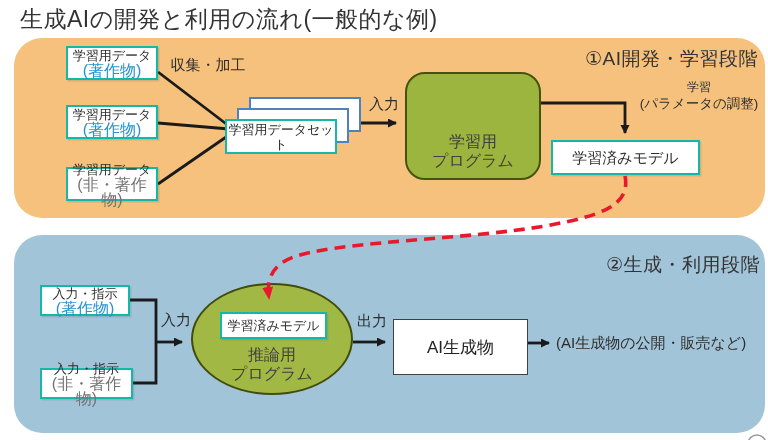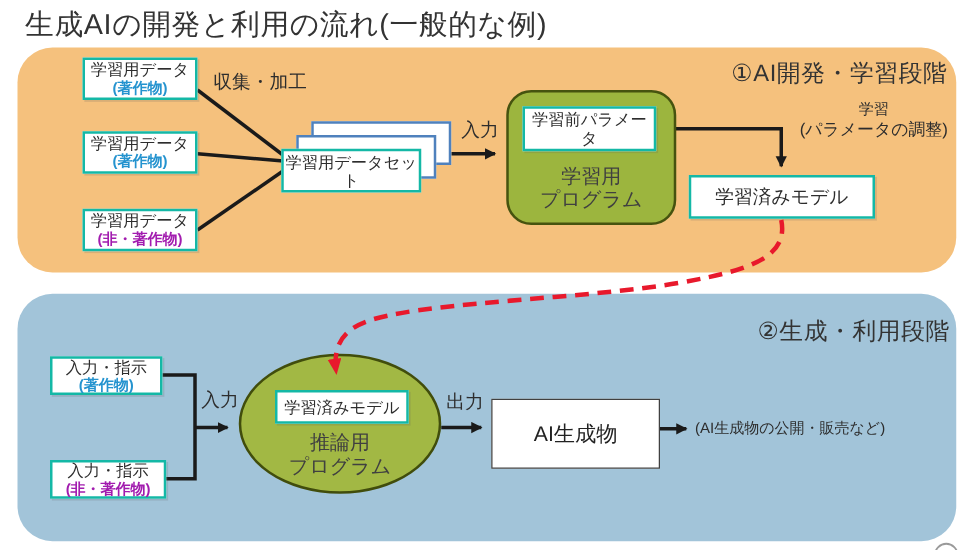--- a/index.html
+++ b/index.html
@@ -17,23 +17,23 @@
   svg.layer{position:absolute;left:0;top:0;pointer-events:none;}
   #connector-layer{z-index:2;}
   #red-layer{z-index:6;}
   .wbox{
     position:absolute;z-index:4;background:#ffffff;border:2px solid #14b8a6;
     display:flex;flex-direction:column;align-items:center;justify-content:center;
     box-sizing:border-box;line-height:15px;text-align:center;
     box-shadow:1.5px 1.5px 0 rgba(90,90,90,0.18);
   }
   .wbox .l1{font-size:13px;color:#2d2d2d;}
-  .wbox .l2{font-size:12px;font-weight:bold;}
+  .wbox .l2{font-size:16px;}
   .t-copyright{color:#2493cf;}
-  .t-noncopyright{color:#a21caf;}
+  .t-noncopyright{color:#737373;}
   .sheet{position:absolute;background:#ffffff;border:2px solid #4f81bd;box-sizing:border-box;}
   #program-box{
     position:absolute;z-index:3;left:405px;top:72px;width:136px;height:108px;
     background:#9cb53e;border:2.5px solid #46530f;border-radius:20px;box-sizing:border-box;
   }
   #inference-ellipse{
     position:absolute;z-index:3;left:191px;top:283px;width:162px;height:112px;
     background:#a2b844;border:2px solid #414d0c;border-radius:50%;box-sizing:border-box;
   }
   .green-caption{position:absolute;z-index:4;text-align:center;font-size:16px;line-height:19px;color:#404040;}
@@ -46,21 +46,21 @@
   #param-box{left:418px;top:85px;width:107px;height:36px;}
   #param-box .l1{font-size:13px;}
   #model-box2{left:220px;top:312px;width:107px;height:27px;border-width:2px;}
   #model-box2 .l1{font-size:13px;}
   #dataset-front .l1{font-size:13px;}
   #product-box{
     position:absolute;z-index:4;left:393px;top:319px;width:135px;height:56px;
     background:#ffffff;border:1.5px solid #404040;box-sizing:border-box;
     display:flex;align-items:center;justify-content:center;font-size:17px;color:#222;
   }
-  #usage-note{position:absolute;z-index:4;left:556px;top:334px;font-size:12px;color:#2d2d2d;}
+  #usage-note{position:absolute;z-index:4;left:556px;top:334px;font-size:15px;color:#2d2d2d;}
   #header1{left:540px;top:46px;width:218px;}
   #header2{left:558px;top:252px;width:202px;}
 </style>
 </head>
 <body>
 
 <div id="stage">
 
   <div class="abs" id="title">生成AIの開発と利用の流れ(一般的な例)</div>
 
@@ -107,23 +107,20 @@
 
   <div class="sheet" style="left:249px;top:97px;width:112px;height:35px;z-index:3;"></div>
   <div class="sheet" style="left:237px;top:108px;width:112px;height:35px;z-index:3;"></div>
   <div class="wbox" id="dataset-front" style="left:225px;top:119px;width:112px;height:35px;box-shadow:none;">
     <span class="l1">学習用データセット</span>
   </div>
 
   <div class="small-label" style="left:364px;top:95px;width:40px;">入力</div>
 
   <div id="program-box"></div>
-  <div class="wbox" id="param-box">
-    <span class="l1">学習前パラメータ</span>
-  </div>
   <div class="green-caption" style="left:405px;top:132px;width:136px;">
     <div>学習用</div>
     <div>プログラム</div>
   </div>
 
   <div id="learn-label">
     <div class="ll1">学習</div>
     <div class="ll2">(パラメータの調整)</div>
   </div>
 

